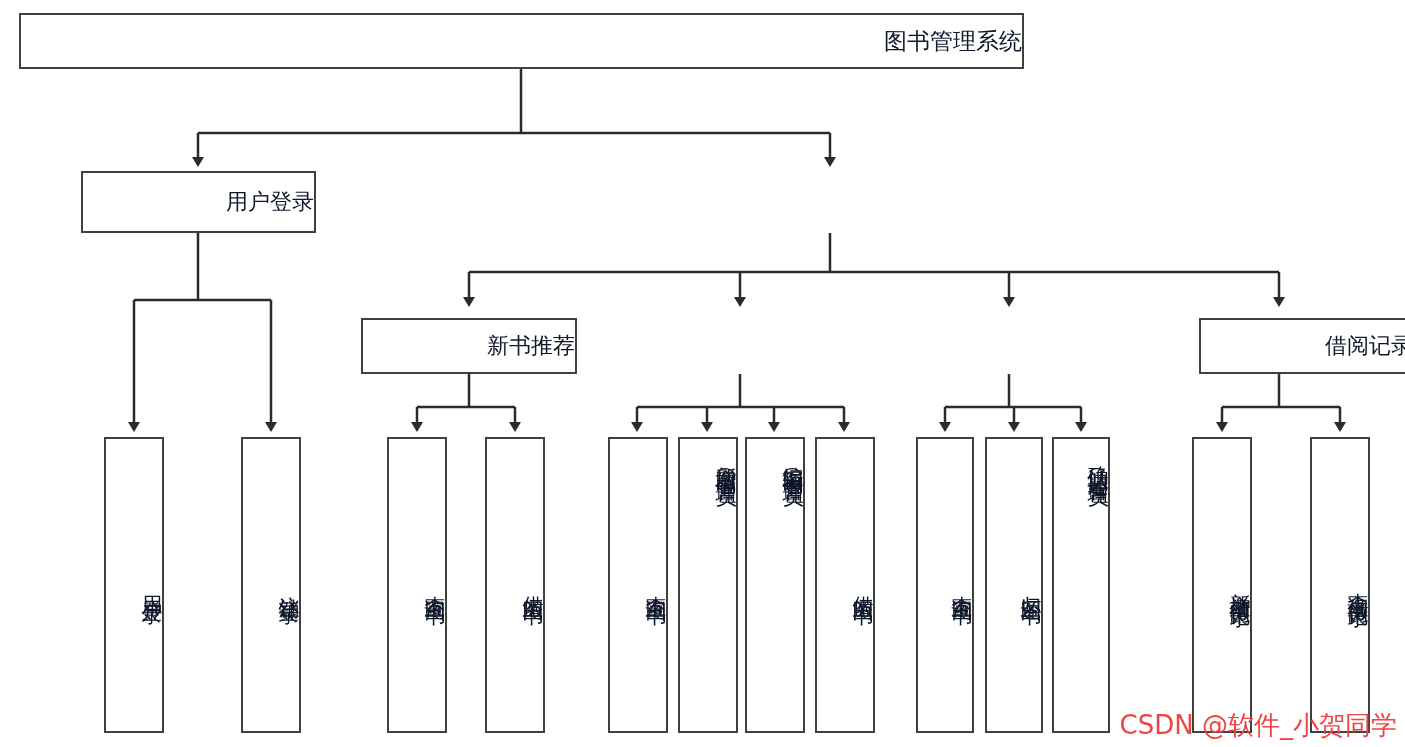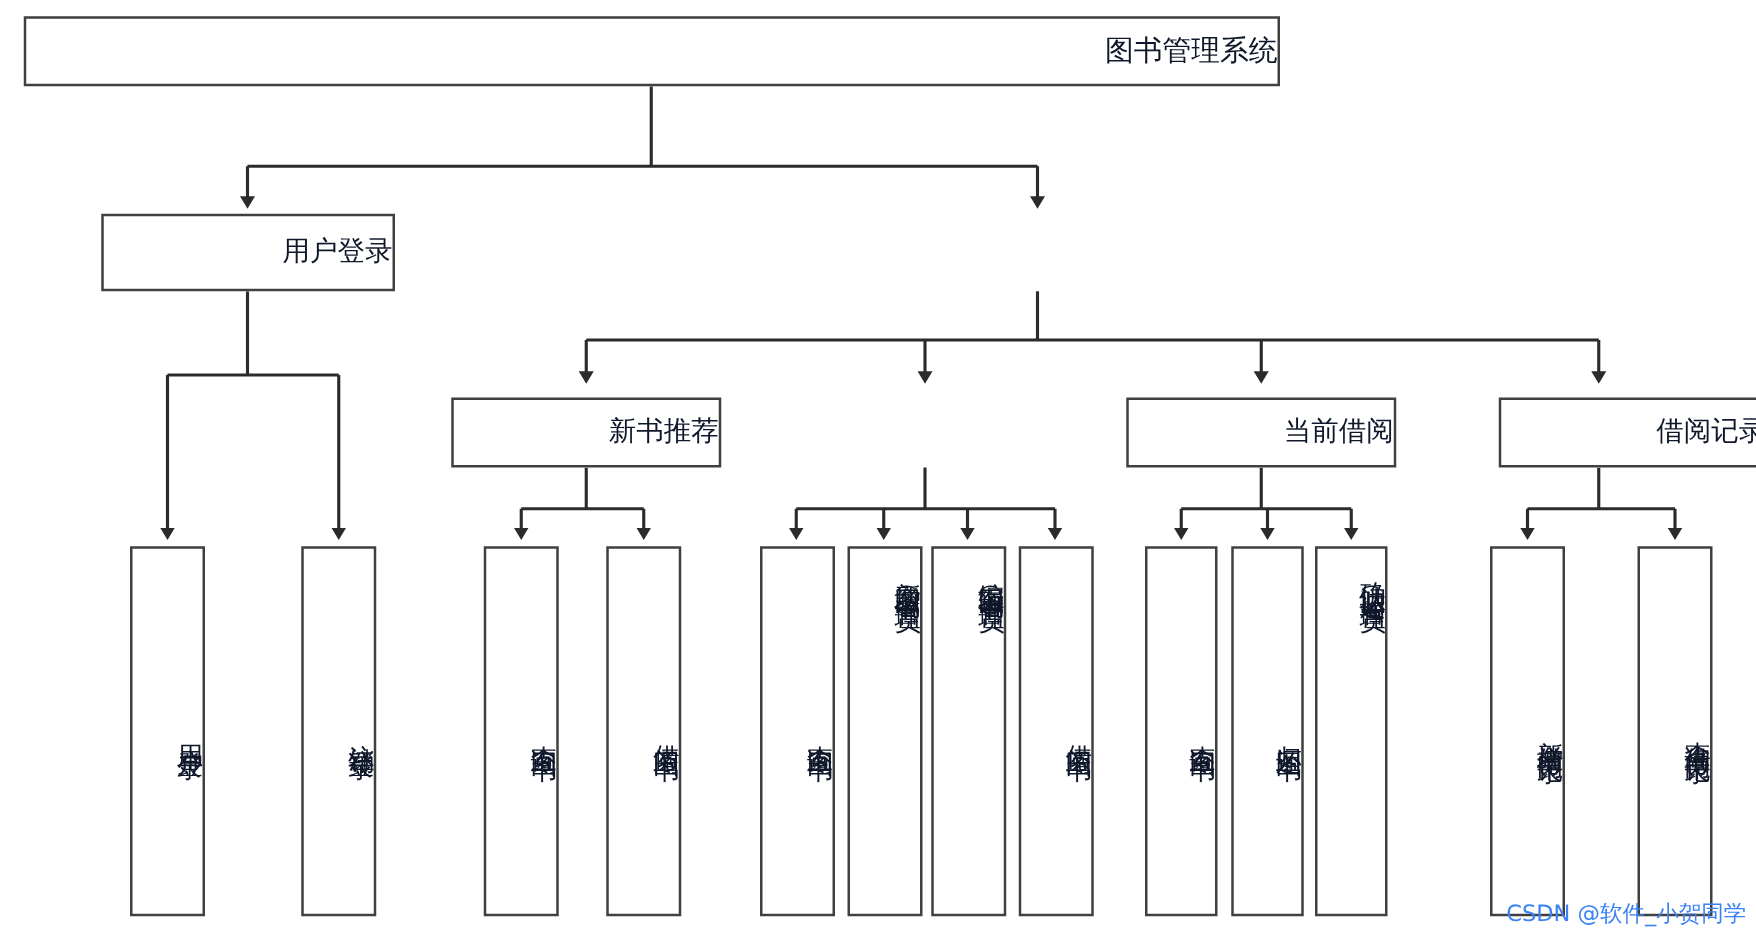--- a/index.html
+++ b/index.html
@@ -62,22 +62,22 @@
     display: block;
   }
   .node.leaf.center-text {
     align-items: center;
     padding-top: 0;
   }
   .watermark {
     position: absolute;
     right: 8px;
     bottom: 4px;
-    font-size: 18px;
-    color: #3b82f6;
+    font-size: 26px;
+    color: #ef4444;
     white-space: nowrap;
     z-index: 5;
     font-family: "DejaVu Sans", "Liberation Sans", sans-serif;
   }
 </style>
 </head>
 <body>
 
 <div id="canvas">
 
@@ -137,23 +137,20 @@
     <span class="node-label">图书管理系统</span>
   </div>
 
   <div class="node branch" style="left:81px; top:171px; width:235px; height:62px;">
     <span class="node-label">用户登录</span>
   </div>
 
   <div class="node branch" style="left:361px; top:318px; width:216px; height:56px;">
     <span class="node-label">新书推荐</span>
   </div>
-  <div class="node branch" style="left:901px; top:318px; width:216px; height:56px;">
-    <span class="node-label">当前借阅</span>
-  </div>
   <div class="node branch" style="left:1171px; top:318px; width:216px; height:56px;margin-left:28px;">
     <span class="node-label">借阅记录</span>
   </div>
 
   <div class="node leaf center-text" style="left:104px; top:437px; width:60px; height:296px;">
     <span class="node-label">用户登录</span>
   </div>
   <div class="node leaf center-text" style="left:241px; top:437px; width:60px; height:296px;">
     <span class="node-label">注销登录</span>
   </div>

